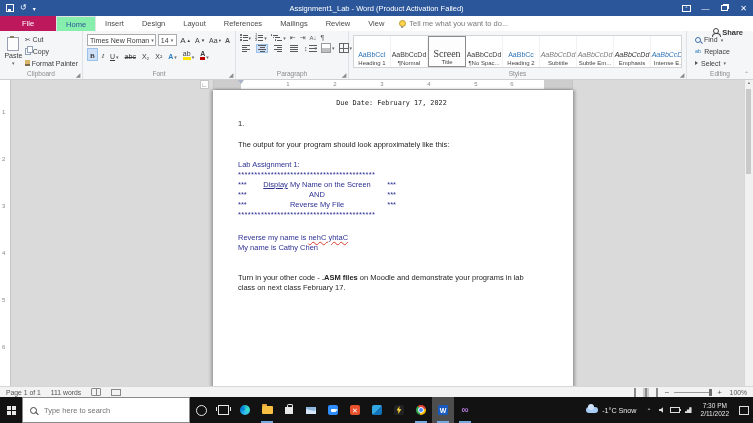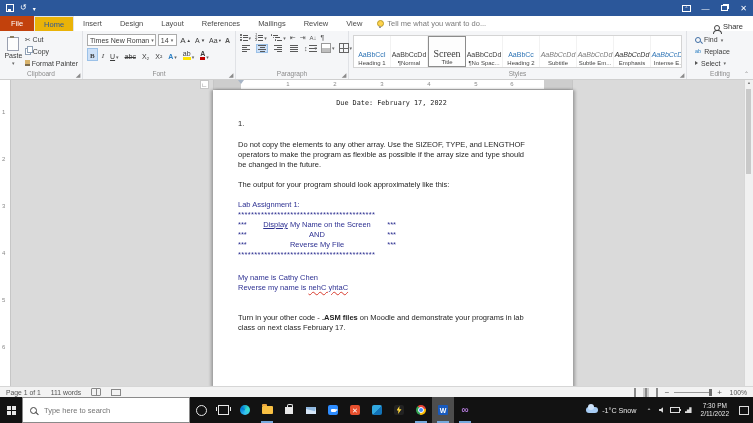--- a/index.html
+++ b/index.html
@@ -13,26 +13,26 @@
   .qat-caret{font-size:6px;}
   .tb-title{position:absolute;left:0;right:0;text-align:center;pointer-events:none;}
   .winbtns{margin-left:auto;display:flex;height:16px;z-index:2;}
   .winbtn{width:19px;display:flex;align-items:center;justify-content:center;font-size:8px;cursor:default;}
   .restore-ic{width:5px;height:4px;border:1px solid #fff;position:relative;}
   .restore-ic::before{content:'';position:absolute;left:1px;top:-2px;width:5px;height:4px;border:1px solid #fff;border-bottom:none;border-left:none;}
   .ribdisp{width:7px;height:5px;border:1px solid #fff;font-size:4px;text-align:center;line-height:4px;}
   
   .tabsrow{position:absolute;top:16px;left:0;right:0;height:15px;background:#fff;display:flex;align-items:stretch;font-size:7.5px;color:#4a4a4a;z-index:20;}
   .tab{padding:0 9px;display:flex;align-items:center;}
-  .tab.file{background:#c2410c;color:#fff;padding:0 11px;}
-  .tab.active{background:#eab308;color:#2b579a;border:1px solid #e3e3e3;border-bottom:none;}
+  .tab.file{background:#be185d;color:#fff;padding:0 22px;}
+  .tab.active{background:#86efac;color:#2b579a;border:1px solid #e3e3e3;border-bottom:none;}
   .tellme{display:flex;align-items:center;gap:3px;color:#7a7a7a;margin-left:6px;}
   .bulb{width:5px;height:5px;border-radius:50%;background:#ffd34d;border:1px solid #b99b28;position:relative;}
   .bulb::after{content:'';position:absolute;left:1px;bottom:-2px;width:2px;height:2px;background:#9a9a9a;}
-  .share{margin-left:auto;display:flex;align-items:flex-end;gap:3px;padding:0 10px;color:#333;}
+  .share{margin-left:auto;display:flex;align-items:flex-start;gap:3px;padding:12px 10px;color:#333;font-weight:bold;}
   .person{width:4px;height:4px;border-radius:50%;border:1px solid #444;position:relative;}
   .person::after{content:'';position:absolute;left:-2px;top:4px;width:7px;height:3px;border:1px solid #444;border-bottom:none;border-radius:4px 4px 0 0;}
   
   .ribbon{position:absolute;top:31px;left:0;right:0;height:48px;background:#f5f6f8;border-bottom:1px solid #cfcfcf;display:flex;font-size:7px;color:#3b3b3b;z-index:10;}
   .group{display:flex;flex-direction:column;border-right:1px solid #e0e2e6;position:relative;}
   .group-body{flex:1;display:flex;padding:3px 4px 0 4px;}
   .group-label{height:10px;text-align:center;font-size:6.5px;color:#8b8b8b;line-height:9px;}
   .dlg{position:absolute;right:1px;bottom:1px;width:6px;height:6px;color:#8b8b8b;font-size:6px;line-height:6px;text-align:center;}
   
   .g-clip{width:82px;}
@@ -198,20 +198,21 @@
 </style>
 </head>
 <body>
 
 <div class="titlebar">
   <div class="qat">
     <span class="floppy"></span>
     <span class="undo">↺</span>
     <span class="qat-caret">▾</span>
   </div>
+  <div class="tb-title">Assignment1_Lab - Word (Product Activation Failed)</div>
   <div class="winbtns">
     <div class="winbtn">
         <span class="ribdisp">^</span>
       </div>
     <div class="winbtn">—</div>
     <div class="winbtn">
         <span class="restore-ic"></span>
       </div>
     <div class="winbtn">✕</div>
   </div>
@@ -542,21 +543,20 @@
     <span class="vr-num" style="top:265px">6</span>
   </div>
 
   <div class="page">
     <div class="due">Due Date: February 17, 2022</div>
 
     <div class="li">
       <span class="num">1.</span>
     </div>
 
-    <div class="p1">Do not copy the elements to any other array. Use the SIZEOF, TYPE, and LENGTHOF operators to make the program as flexible as possible if the array size and type should be changed in the future.</div>
     <div class="p2">The output for your program should look approximately like this:</div>
 
     <div class="console">
       <div>Lab Assignment 1:</div>
       <div class="stars">******************************************</div>
       <div class="cl">
         <span>***</span>
         <span class="mid"><span class="disp-u">Display</span><span> My Name on the Screen</span></span>
         <span>***</span>
       </div>
@@ -567,24 +567,24 @@
       </div>
       <div class="cl">
         <span>***</span>
         <span class="mid">Reverse My File</span>
         <span>***</span>
       </div>
       <div class="stars">******************************************</div>
     </div>
 
     <div class="names">
-      <div>My name is Cathy Chen</div>
       <div>
         <span>Reverse my name is </span><span class="wavy">nehC yhtaC</span>
       </div>
+      <div>My name is Cathy Chen</div>
     </div>
 
     <div class="p3">
       <span>Turn in your other code - </span><b>.ASM files</b><span> on Moodle and demonstrate your programs in lab class on next class February 17.</span>
     </div>
   </div>
 
   <div class="vscroll">
     <div class="vs-up">▲</div>
     <div class="vs-thumb"></div>

